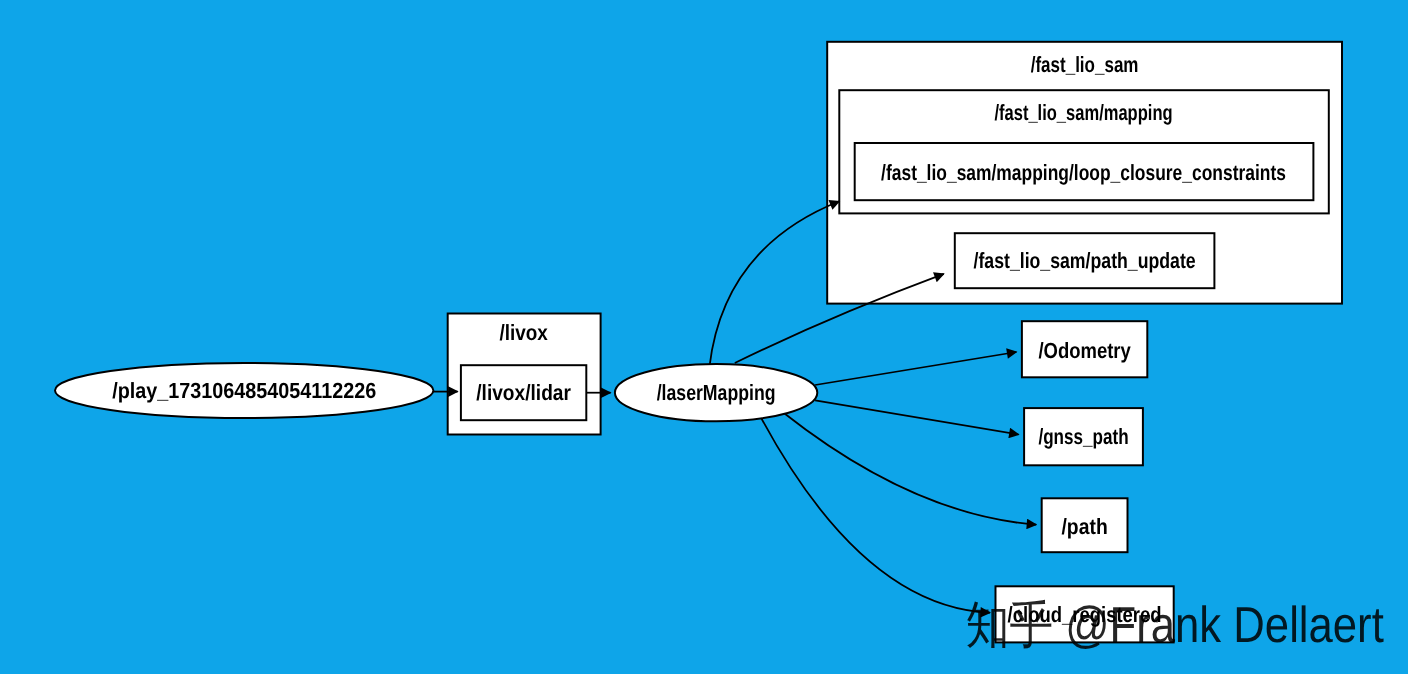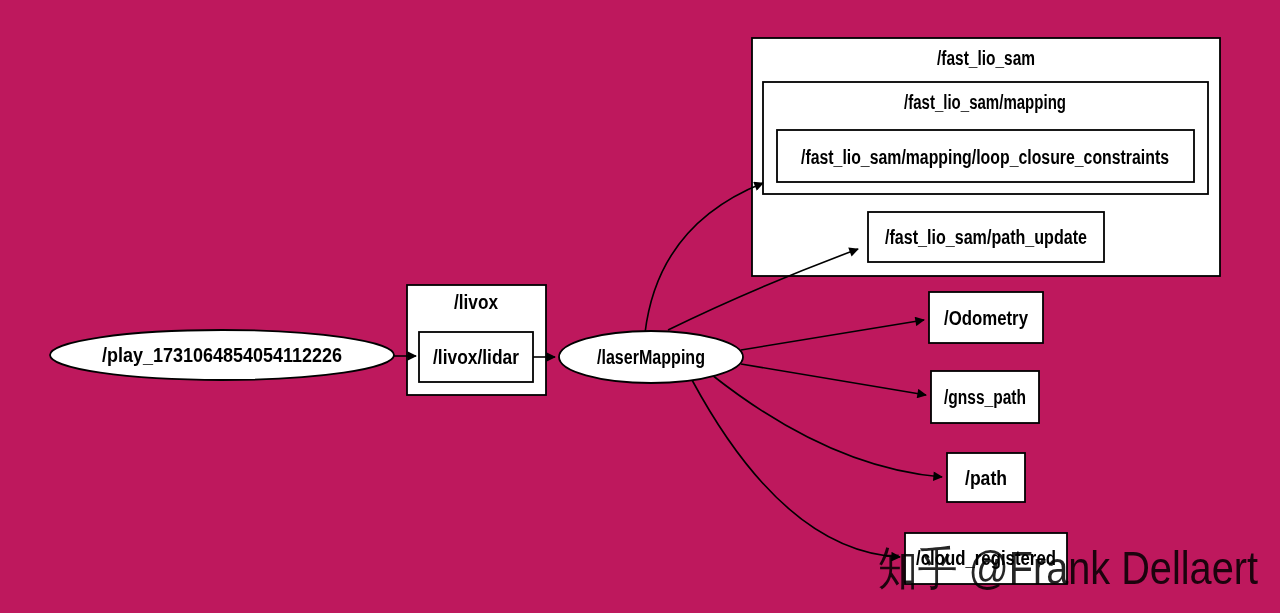--- a/index.html
+++ b/index.html
@@ -7,21 +7,21 @@
     padding: 0;
     background: #ffffff;
     width: 1280px;
     height: 613px;
     overflow: hidden;
   }
   .stage {
     position: relative;
     width: 1280px;
     height: 613px;
-    background: #be185d;
+    background: #0ea5e9;
   }
   svg text {
     font-family: "Liberation Sans", sans-serif;
     font-weight: 600;
     font-size: 20px;
     fill: #000000;
     text-anchor: middle;
   }
   .node-shape {
     fill: #ffffff;

